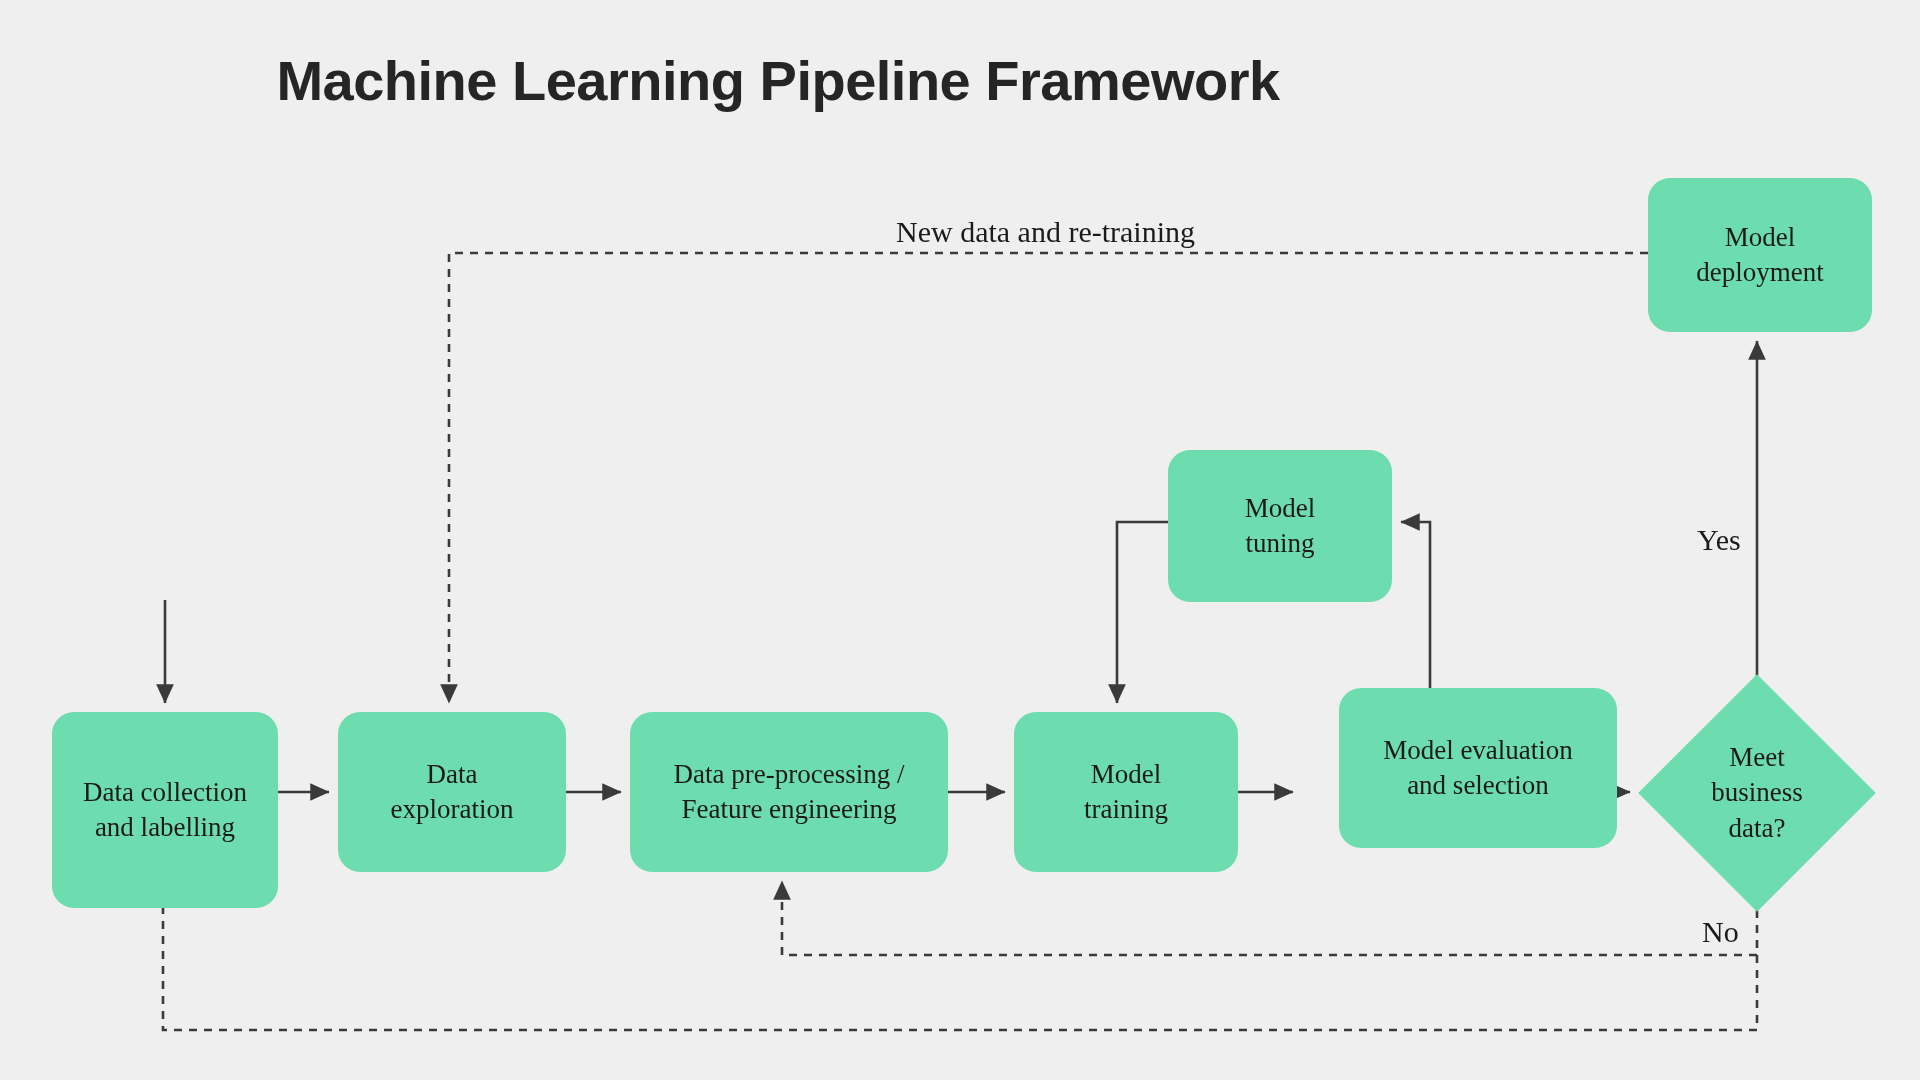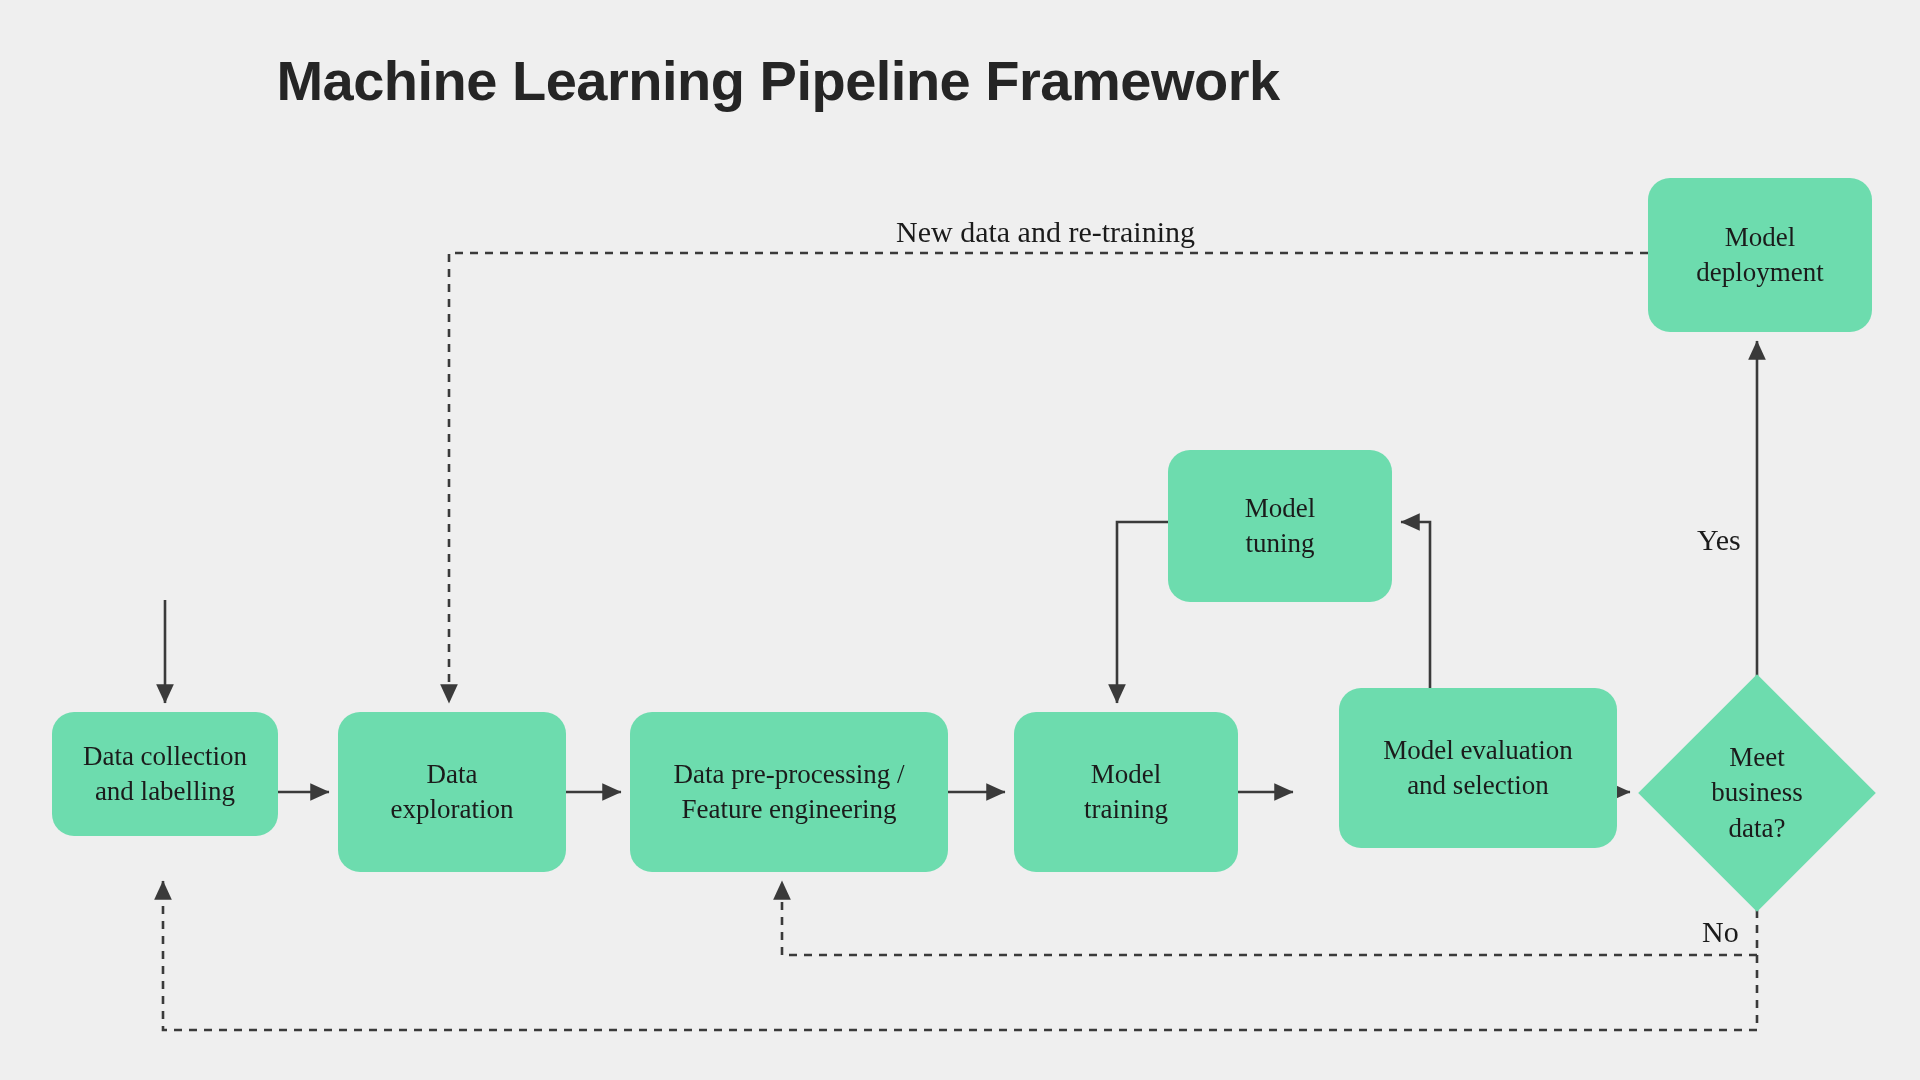--- a/index.html
+++ b/index.html
@@ -128,21 +128,21 @@
 
       <path d="M1648,253 L449,253 L449,703" marker-end="url(#arrow)"></path>
 
       <path d="M1757,910 L1757,955 L782,955 L782,881" marker-end="url(#arrow)"></path>
 
       <path d="M1757,955 L1757,1030 L163,1030 L163,881" marker-end="url(#arrow)"></path>
     </g>
   </svg>
 
 
-  <div class="node" style="left:52px; top:712px; width:226px; height:124px;">
+  <div class="node" style="left:52px; top:712px; width:226px; height:196px;">
     <span>Data collection
 and labelling</span>
   </div>
 
   <div class="node" style="left:630px; top:712px; width:318px; height:160px;">
     <span>Data pre-processing /
 Feature engineering</span>
   </div>
 
   <div class="node" style="left:338px; top:712px; width:228px; height:160px;">

